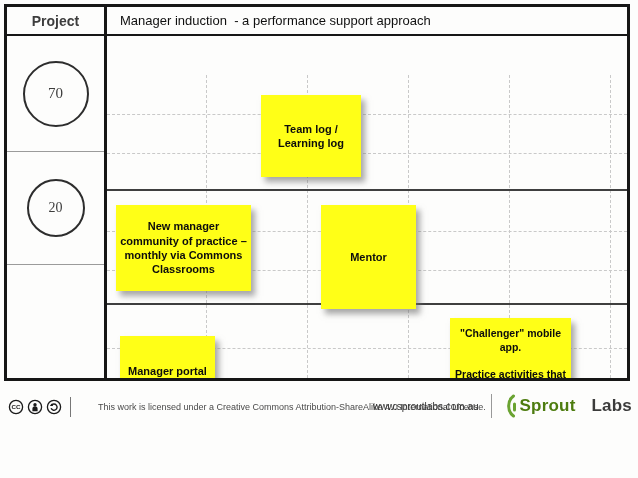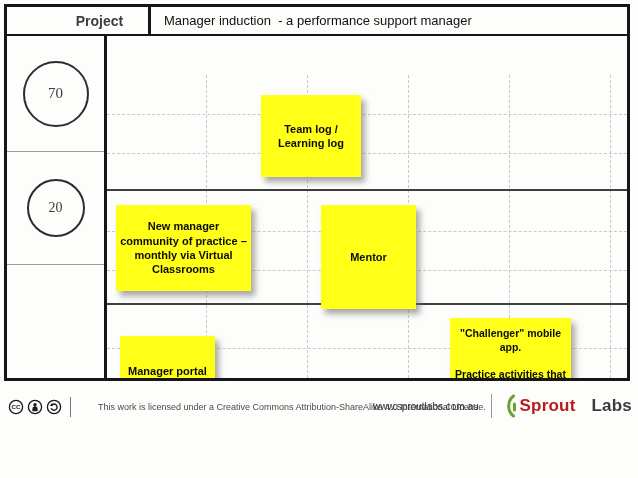--- a/index.html
+++ b/index.html
@@ -10,21 +10,21 @@
   
   .board{
     position:absolute;left:4px;top:4px;width:620px;height:371px;
     border:3px solid #161616;background:#fdfdfc;
     display:flex;flex-direction:column;
   }
   .header-row{display:flex;height:27px;border-bottom:2px solid #161616;}
   .header-project{
     width:97px;border-right:3px solid #161616;
     display:flex;align-items:center;justify-content:center;
-    font-size:14px;font-weight:600;color:#3d3d3d;margin-left:44px;
+    font-size:14px;font-weight:600;color:#3d3d3d;
   }
   .header-title{
     flex:1;display:flex;align-items:center;padding-left:13px;
     font-size:13px;color:#101010;white-space:pre-wrap;
   }
   .body{flex:1;display:flex;position:relative;}
   
   .project-col{width:97px;border-right:3px solid #161616;display:flex;flex-direction:column;}
   .project-cell{
     display:flex;align-items:center;justify-content:center;font-family:Liberation Serif, serif;
@@ -57,33 +57,33 @@
   .footer{position:absolute;left:0;top:391px;width:638px;height:34px;}
   .footer-left{position:absolute;left:8px;top:6px;display:flex;align-items:center;}
   .cc-badge{margin-right:3px;display:block;}
   .foot-divider{width:1px;height:20px;background:#777;margin:0 7px 0 5px;}
   .license-text{font-size:9px;color:#4a4a4a;letter-spacing:0;margin-left:20px;}
   .footer-right{position:absolute;right:6px;top:3px;display:flex;align-items:center;}
   .website{font-size:10px;color:#333;margin-right:12px;}
   .logo-divider{width:1px;height:24px;background:#999;margin-right:12px;}
   .logo{display:flex;align-items:center;}
   .logo-glyph{display:block;margin-right:3px;}
-  .logo-green{font-size:17px;font-weight:bold;color:#b91c1c;letter-spacing:.2px;}
+  .logo-green{font-size:17px;font-weight:bold;color:#4d7c0f;letter-spacing:.2px;}
   .logo-dark{font-size:17px;font-weight:bold;color:#3b3b3b;margin-left:16px;letter-spacing:.2px;}
 </style>
 </head>
 <body>
 
 <div class="canvas">
 
   <div class="board">
 
     <div class="header-row">
       <div class="header-project">Project</div>
-      <div class="header-title">Manager induction  - a performance support manager</div>
+      <div class="header-title">Manager induction  - a performance support approach</div>
     </div>
 
     <div class="body">
 
       <div class="project-col">
         <div class="project-cell r1">
           <div class="circle c70">70</div>
         </div>
         <div class="project-cell r2">
           <div class="circle c20">20</div>
@@ -104,21 +104,21 @@
         <div class="hline" style="top:273px"></div>
         <div class="hline" style="top:312px"></div>
 
         <div class="row-divider" style="top:114px"></div>
         <div class="row-divider" style="top:228px"></div>
 
         <div class="sticky" style="left:154px;top:20px;width:100px;height:82px;">Team log /
 Learning log</div>
         <div class="sticky" style="left:9px;top:130px;width:135px;height:86px;">New manager
 community of practice –
-monthly via Virtual
+monthly via Commons
 Classrooms</div>
         <div class="sticky" style="left:214px;top:130px;width:95px;height:104px;">Mentor</div>
         <div class="sticky" style="left:13px;top:261px;width:95px;height:70px;">Manager portal</div>
         <div class="sticky" style="left:343px;top:243px;width:121px;height:87px;font-size:10.5px;">"Challenger" mobile
 app.
 
 Practice activities that
 are spaced over time</div>
       </div>
 

